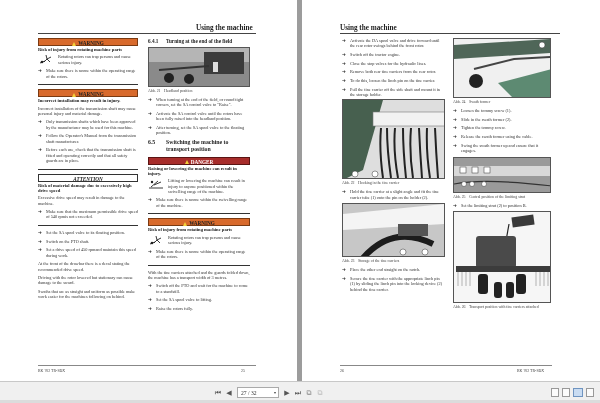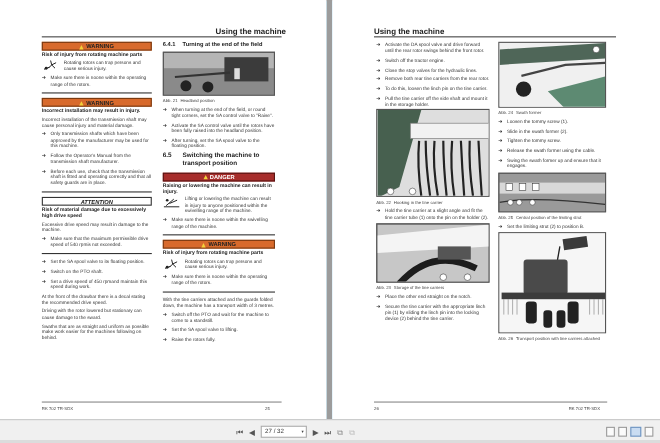--- a/index.html
+++ b/index.html
@@ -1,17 +1,17 @@
 <!DOCTYPE html>
 <html><head>
 <meta charset="utf-8">
 <style>
   * { box-sizing: border-box; margin: 0; padding: 0; }
   html, body { width: 600px; height: 403px; overflow: hidden; background: #a9a9a9; font-family: "Liberation Sans", sans-serif; }
-  .viewer { position: absolute; left: 0; top: 0; width: 484px; height: 403px; background: #7dd3fc; }
+  .viewer { position: absolute; left: 0; top: 0; width: 484px; height: 403px; background: #86efac; font-family: Liberation Serif, serif; }
   .page { position: absolute; top: 0; height: 381px; background: #fff; overflow: hidden; }
   .page.left { left: 0; width: 297px; }
   .page.right { left: 302px; width: 298px; }
   .gutter { position: absolute; left: 297px; top: 0; width: 5px; height: 381px; background: #9c9c9c; }
   .topline { position: absolute; left: 0; top: 0; width: 600px; height: 1px; background: #9c9c9c; }
 
   .running-head { position: absolute; font-weight: bold; font-size: 7.2px; color: #222; }
   .left .running-head { left: 196px; top: 24px; }
   .right .running-head { left: 38px; top: 24px; }
   .head-rule { position: absolute; height: 1px; background: #444; }

